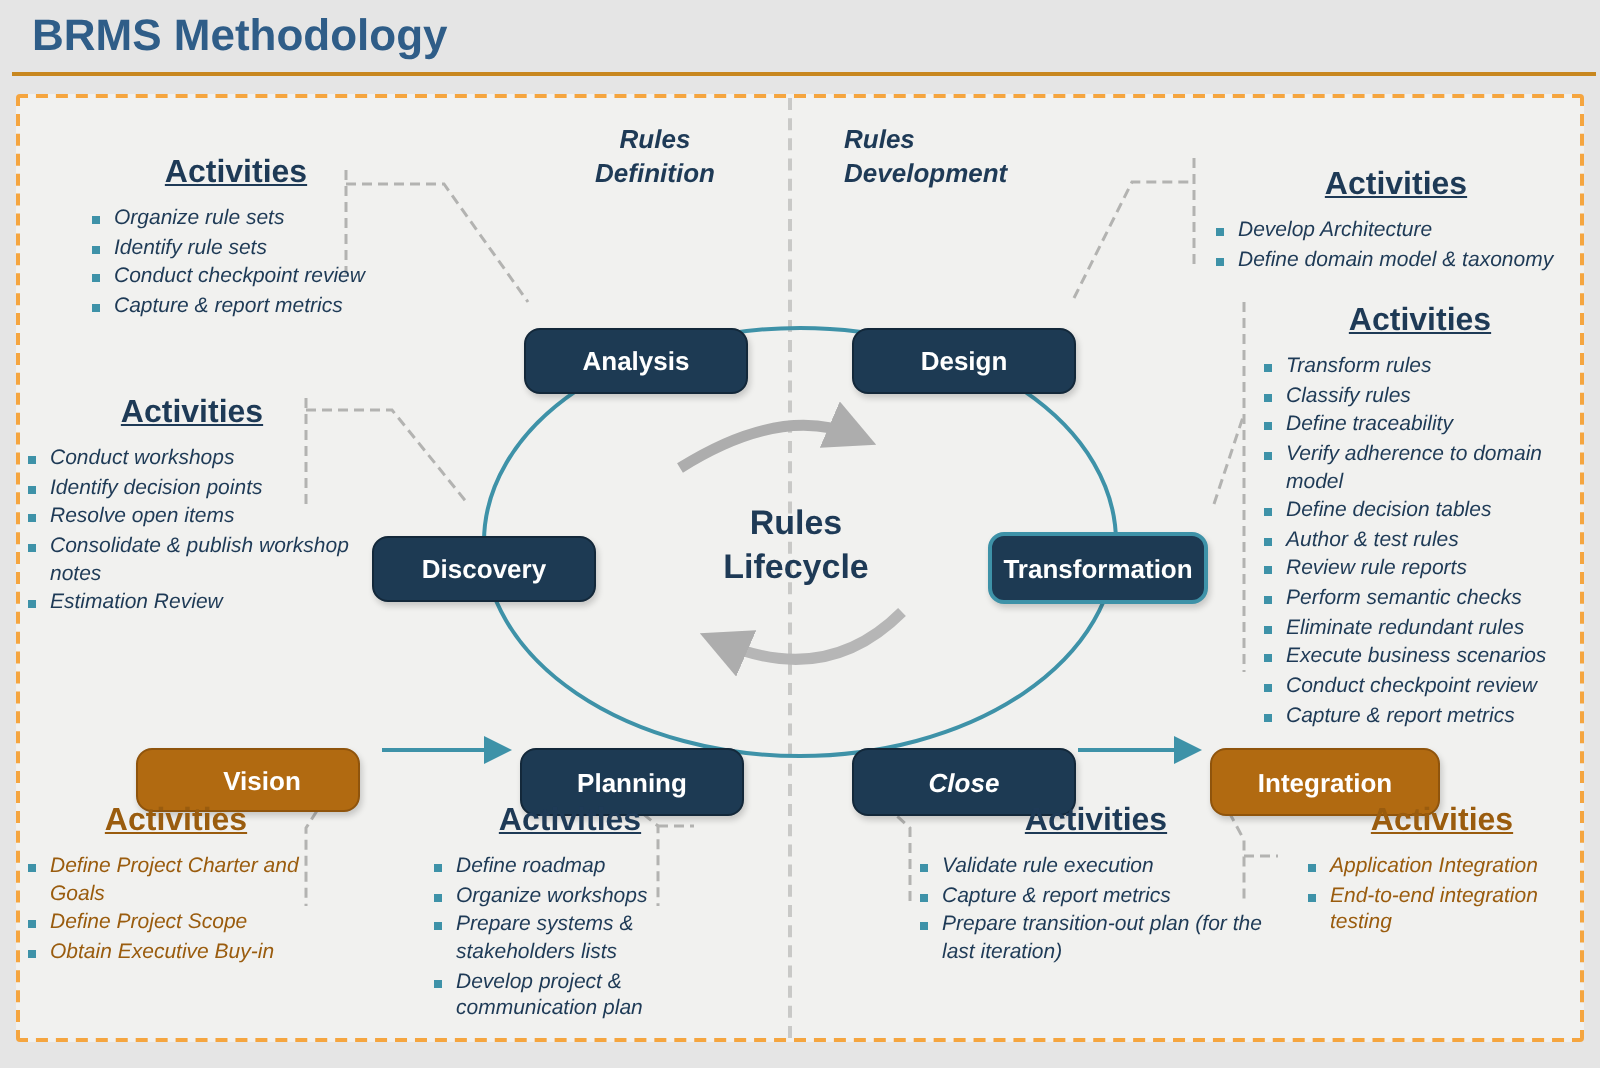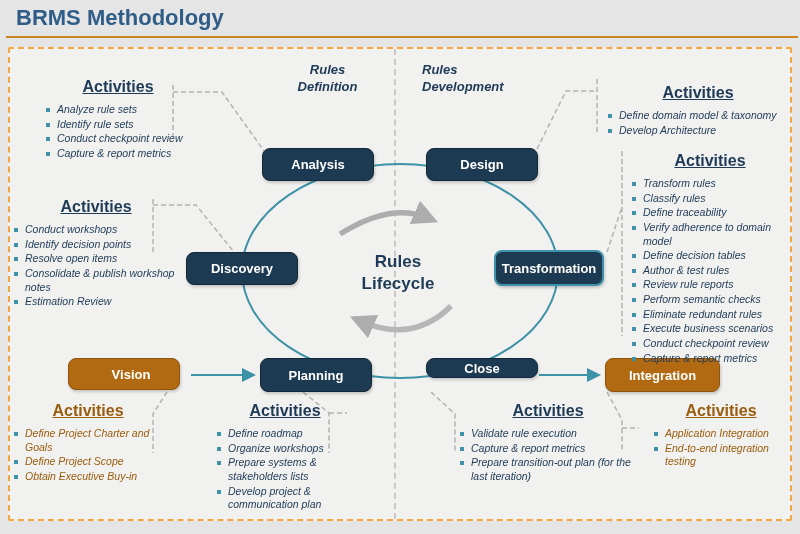--- a/index.html
+++ b/index.html
@@ -38,31 +38,32 @@
   #rules-lifecycle-label {
     position:absolute; left:330px; top:251px; width:136px; z-index:2;
     text-align:center; font-weight:bold; color:#1e3a56; font-size:17px;
     line-height:1.3; white-space:pre-line;
   }
   
   .phase {
     position:absolute; z-index:2; display:flex; align-items:center; justify-content:center;
     border-radius:8px; color:#ffffff; font-weight:bold; font-size:13px;
     box-shadow:1px 2px 3px rgba(0,0,0,0.18);
+    margin-top:16px;
   }
   .phase-navy   { background:#1d3a53; border:1px solid #13283a; }
   .phase-orange { background:#b16a11; border:1px solid #8f540c; }
   .phase-teal-border { background:#1d3a53; border:2px solid #3e92a8; }
   #phase-analysis       { left:262px; top:148px; width:112px; height:33px; }
   #phase-design         { left:426px; top:148px; width:112px; height:33px; }
   #phase-discovery      { left:186px; top:252px; width:112px; height:33px; }
   #phase-transformation { left:494px; top:250px; width:110px; height:36px; }
   #phase-vision         { left:68px;  top:358px; width:112px; height:32px;padding-left:14px; }
   #phase-planning       { left:260px; top:358px; width:112px; height:34px; }
-  #phase-close          { left:426px; top:358px; width:112px; height:20px; }
+  #phase-close          { left:426px; top:358px; width:112px; height:34px;font-style:italic; }
   #phase-integration    { left:605px; top:358px; width:115px; height:34px;text-align:center; }
   
   .group { position:absolute; z-index:2; }
   .group .act-header {
     font-size:16px; font-weight:bold; text-decoration:underline;
     text-align:center; margin-bottom:7px;
   }
   .act-list { list-style:none; margin:0; padding:0; font-size:10.5px; font-style:italic; }
   .act-list li { position:relative; padding-left:13px; line-height:1.3; margin-bottom:1px; }
   .act-list li::before {
@@ -158,41 +159,41 @@
   <div id="phase-close" class="phase phase-navy">
     <span>Close</span>
   </div>
   <div id="phase-integration" class="phase phase-orange">
     <span>Integration</span>
   </div>
 
   <div id="group-analysis" class="group group-navy">
     <div class="act-header">Activities</div>
     <ul class="act-list">
-        <li>Analyze rule sets</li>
+        <li>Organize rule sets</li>
         <li>Identify rule sets</li>
         <li>Conduct checkpoint review</li>
         <li>Capture &amp; report metrics</li>
       </ul>
   </div>
   <div id="group-discovery" class="group group-navy">
     <div class="act-header">Activities</div>
     <ul class="act-list">
         <li>Conduct workshops</li>
         <li>Identify decision points</li>
         <li>Resolve open items</li>
         <li>Consolidate &amp; publish workshop notes</li>
         <li>Estimation Review</li>
       </ul>
   </div>
   <div id="group-design" class="group group-navy">
     <div class="act-header">Activities</div>
     <ul class="act-list">
+        <li>Develop Architecture</li>
         <li>Define domain model &amp; taxonomy</li>
-        <li>Develop Architecture</li>
       </ul>
   </div>
   <div id="group-transformation" class="group group-navy">
     <div class="act-header">Activities</div>
     <ul class="act-list">
         <li>Transform rules</li>
         <li>Classify rules</li>
         <li>Define traceability</li>
         <li>Verify adherence to domain model</li>
         <li>Define decision tables</li>

